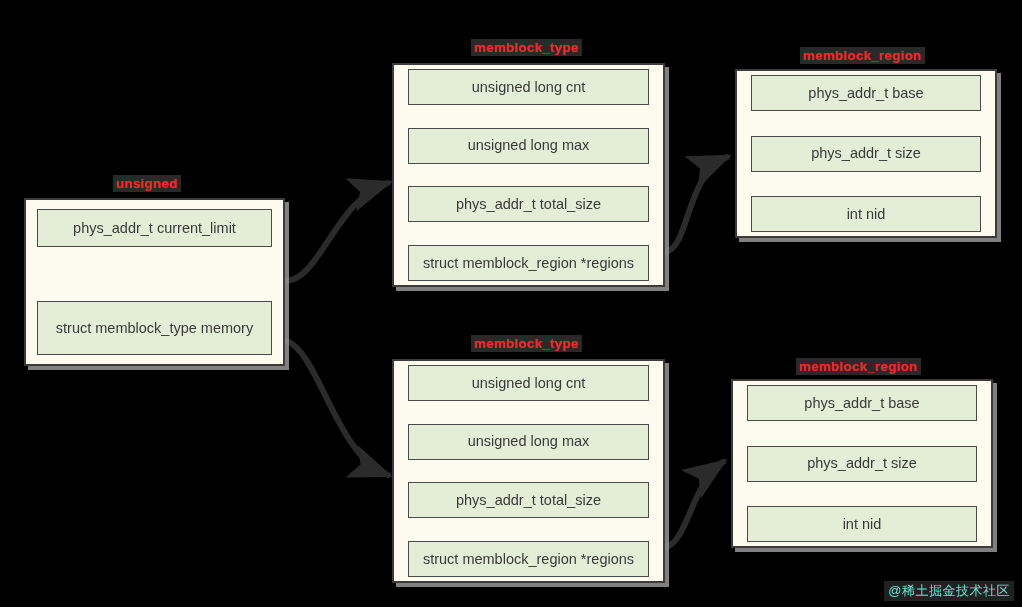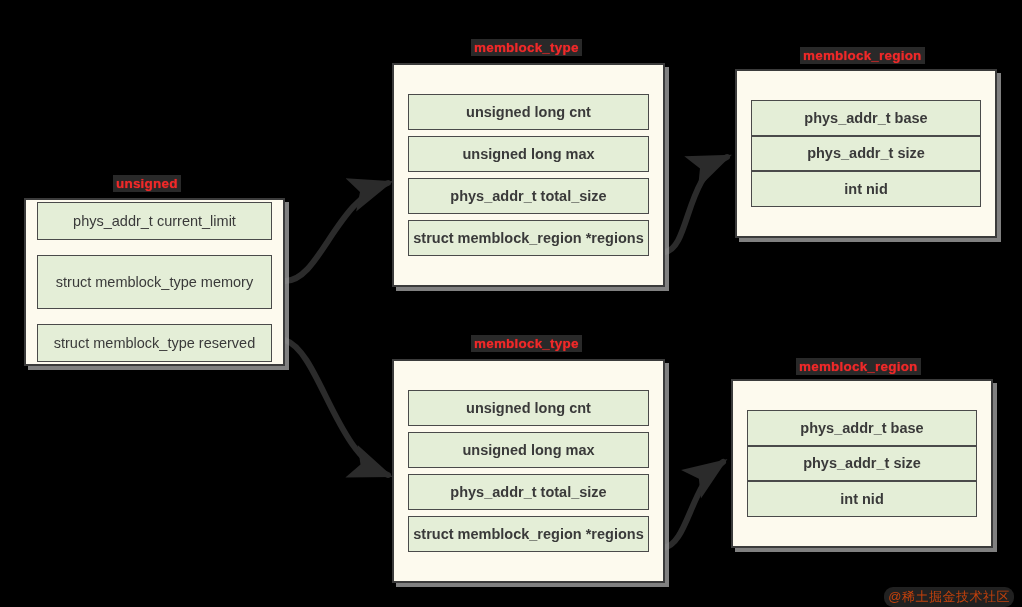--- a/index.html
+++ b/index.html
@@ -28,26 +28,26 @@
     pointer-events: none;
   }
 
   
   .struct {
     position: absolute;
     background: #fdfaee;
     border: 2px solid #3b3b3b;
     box-shadow: 4px 4px 0 0 rgba(150,150,150,0.85);
     box-sizing: border-box;
-    padding: 2px 11px;
+    padding: 9px 11px;
     display: flex;
     flex-direction: column;
     justify-content: space-between;
   }
-  .struct.pad-lg { padding: 29px 14px; font-weight: bold; }
+  .struct.pad-lg { padding: 4px 14px; }
 
   .field {
     background: #e4eed7;
     border: 1.5px solid #4a4a4a;
     box-sizing: border-box;
     color: #3a3a3a;
     font-size: 14.5px;
     line-height: 1;
     display: flex;
     align-items: center;
@@ -67,29 +67,28 @@
     background: rgba(120,120,120,0.34);
     padding: 1px 3px;
     filter: blur(0.35px);
     text-shadow: 0 0 1px rgba(239,41,41,.8);
   }
 
   
   #watermark {
     position: absolute;
     right: 8px;
-    bottom: 0;
-    color: #c2410c;
+    bottom: 6px;
+    color: #5eead4;
     font-size: 13px;
     letter-spacing: .5px;
     background: rgba(110,110,110,0.30);
     padding: 1px 4px;
     white-space: nowrap;
     filter: blur(0.2px);
-    border-radius: 9px;
   }
 </style>
 </head>
 <body>
 
 <div id="canvas">
 
   <svg id="wires" viewBox="0 0 1022 607" xmlns="http://www.w3.org/2000/svg">
     <defs>
       <marker id="ah" markerWidth="9" markerHeight="9" refX="6.5" refY="3.2" orient="auto" markerUnits="strokeWidth">
@@ -104,21 +103,20 @@
     <path d="M 665,252 C 690,248 685,175 727,157" fill="none" stroke="#2b2b2b" stroke-width="6" stroke-linecap="round" marker-end="url(#ah)"></path>
 
     <path d="M 663,548 C 688,545 690,485 723,462" fill="none" stroke="#2b2b2b" stroke-width="6" stroke-linecap="round" marker-end="url(#ah)"></path>
   </svg>
 
   <div class="tag" style="left:113px; top:175px;">unsigned</div>
 
   <div class="struct" style="left:24px; top:198px; width:261px; height:168px;">
     <div class="field" style="height:38px;">phys_addr_t current_limit</div>
     <div class="field" style="height:54px;">struct memblock_type memory</div>
-    <div class="field" style="height:38px;">struct memblock_type reserved</div>
   </div>
 
   <div class="tag" style="left:471px; top:39px;">memblock_type</div>
 
   <div class="struct pad-lg" style="left:392px; top:63px; width:273px; height:224px;">
     <div class="field" style="height:36px;">unsigned long cnt</div>
     <div class="field" style="height:36px;">unsigned long max</div>
     <div class="field" style="height:36px;">phys_addr_t total_size</div>
     <div class="field" style="height:36px;">struct memblock_region *regions</div>
   </div>

